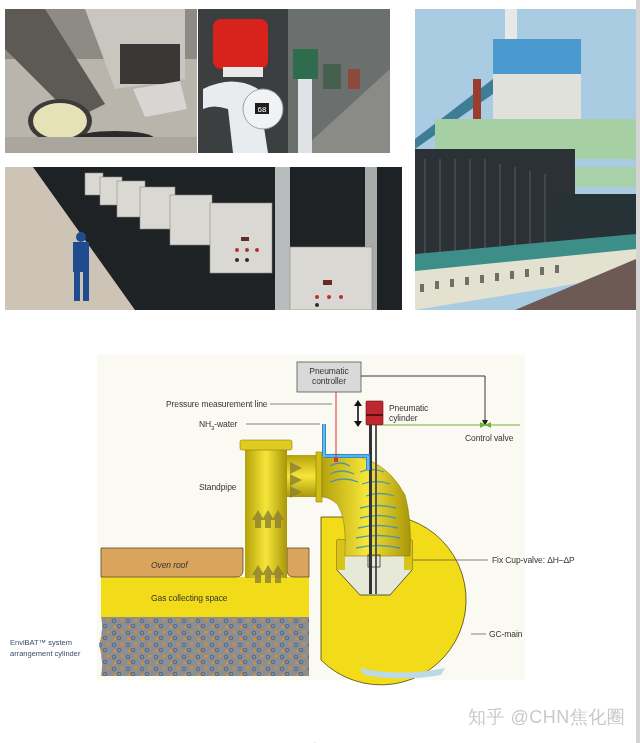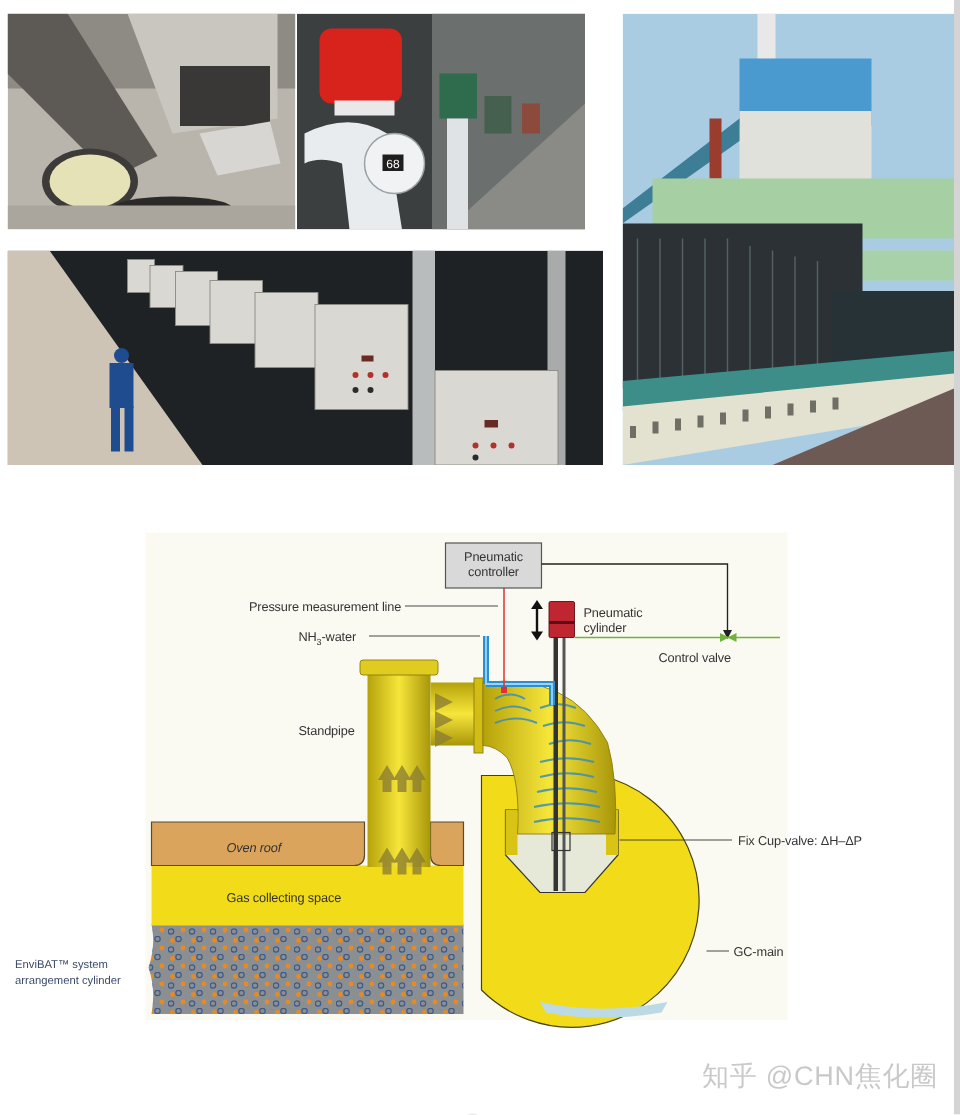--- a/index.html
+++ b/index.html
@@ -249,21 +249,21 @@
   <span>controller</span>
 </div>
 <div class="lbl" style="left:166px; top:399px;">Pressure measurement line</div>
 <div class="lbl" style="left:199px; top:419px;">
   <span>NH</span><sub style="font-size:6px">3</sub><span>-water</span>
 </div>
 <div class="lbl" style="left:389px; top:403px; line-height:10px;">
   <span>Pneumatic</span><br>
   <span>cylinder</span>
 </div>
-<div class="lbl" style="left:439px; top:433px;">Control valve</div>
+<div class="lbl" style="left:465px; top:433px;">Control valve</div>
 <div class="lbl" style="left:199px; top:482px;">Standpipe</div>
 <div class="lbl" style="left:151px; top:560px;font-style:italic;">Oven roof</div>
 <div class="lbl" style="left:151px; top:593px;">Gas collecting space</div>
 <div class="lbl" style="left:492px; top:555px;">Fix Cup-valve: ΔH–ΔP</div>
 <div class="lbl" style="left:489px; top:629px;">GC-main</div>
 
 <div class="caption">
   <span>EnviBAT™ system</span><br>
   <span>arrangement cylinder</span>
 </div>

